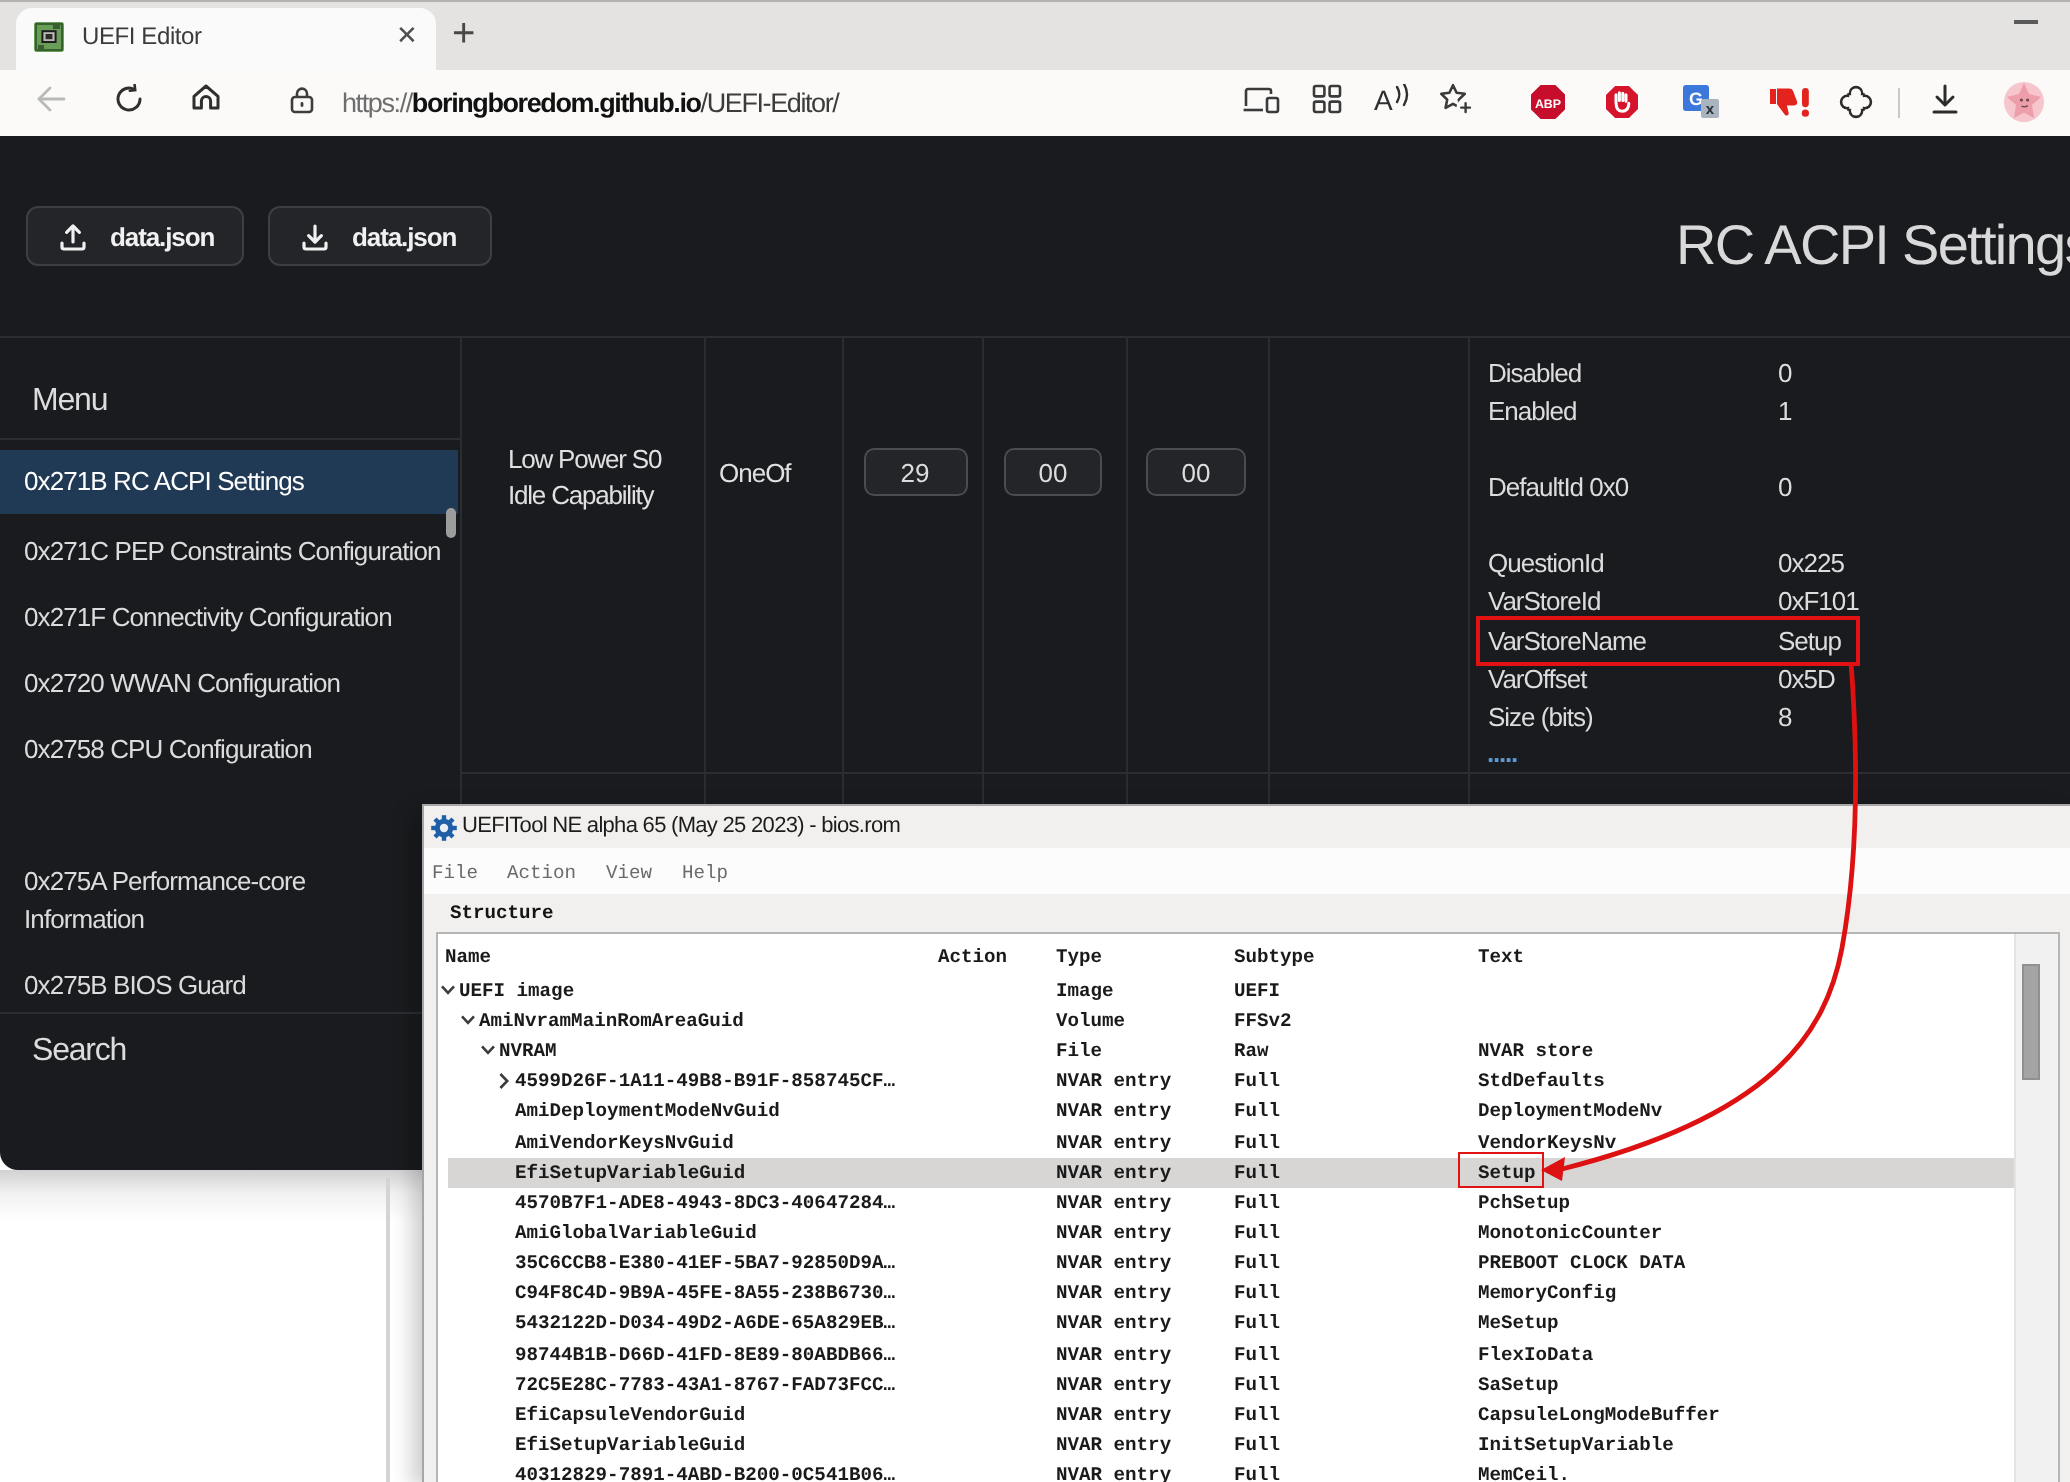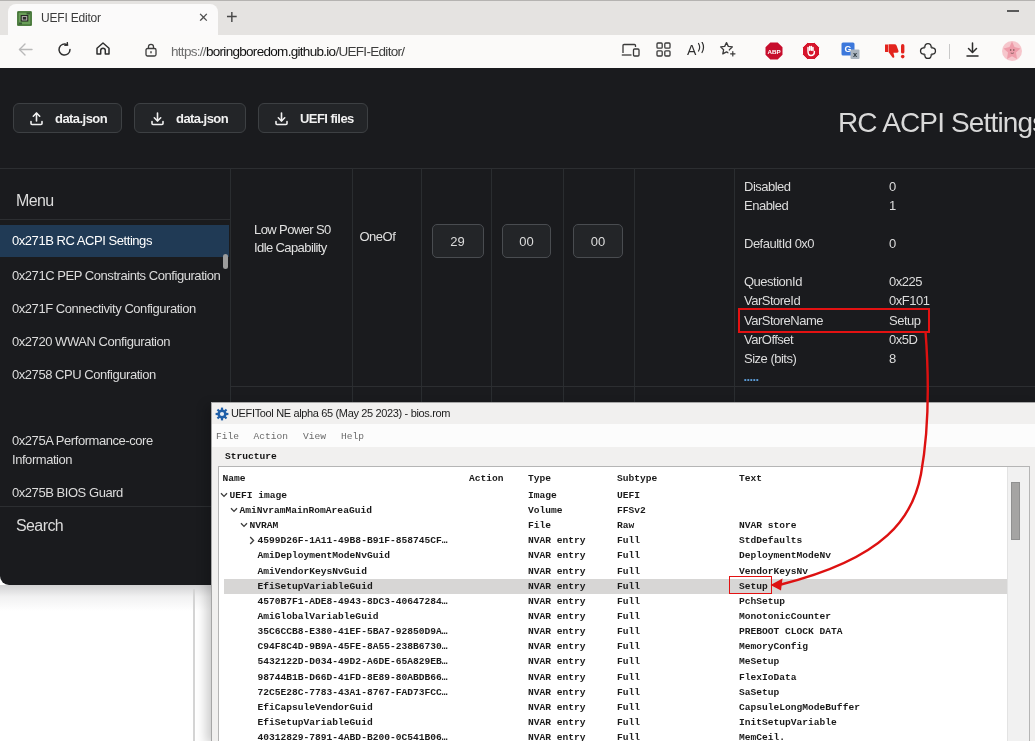--- a/index.html
+++ b/index.html
@@ -11,42 +11,42 @@
   
   #tabbar{left:0;top:0;width:1035px;height:35px;background:#e5e3e1;border-top:1px solid #b5b3b1;box-sizing:border-box;}
   #tab{left:8px;top:4px;width:210px;height:31px;background:#fbfafa;border-radius:8px 8px 0 0;}
   #tabtitle{left:41px;top:11px;font-size:12px;color:#3b3b3b;letter-spacing:-0.2px;}
   #tabx{left:198px;top:10px;font-size:13px;color:#4f4f4f;}
   #newtab{left:226px;top:6px;font-size:20px;font-weight:300;color:#484848;}
   #minidash{left:1007px;top:10px;width:12px;height:1.5px;background:#5a5a5a;}
   #addr{left:0;top:35px;width:1035px;height:33px;background:#fbfaf9;}
   #urltext{left:171px;top:44px;font-size:13.5px;letter-spacing:-0.7px;color:#1b1b1b;}
   #urltext .gr{color:#6d6d6d;}
-  #urltext .dom{font-weight:400;color:#111;}
+  #urltext .dom{font-weight:700;color:#111;}
   #urltext .path{color:#3c3c3c;}
   .sep{left:949px;top:44px;width:1px;height:15px;background:#c9c9c9;}
 
   
   #dark{left:0;top:68px;width:1035px;height:517px;background:#1a1b1e;border-radius:0 0 0 9px;}
   .btn{position:absolute;top:35px;height:30px;background:#232528;border:1px solid #3d4043;
        border-radius:6px;box-sizing:border-box;color:#f1f1f1;font-size:13px;font-weight:700;
        letter-spacing:-0.55px;display:flex;align-items:center;}
   .btn svg{margin-left:14px;margin-right:10px;}
   #heading{left:838px;top:38.5px;font-size:28px;color:#d9d9d9;letter-spacing:-0.85px;white-space:nowrap;}
   .hline{position:absolute;background:#2c2e31;}
   .vline{position:absolute;background:#2a2d30;width:1px;}
 
   
   .mitem{position:absolute;left:12px;font-size:13px;letter-spacing:-0.45px;color:#dcdcdc;height:18px;line-height:18px;white-space:nowrap;}
   #mhl{left:0;top:157px;width:228.5px;height:32px;background:#203a55;}
   #sthumb{left:222.5px;top:254px;width:5.5px;height:15px;background:#9c9c9c;border-radius:3px;}
 
   
   .cell{position:absolute;color:#e0e0e0;font-size:13px;letter-spacing:-0.6px;}
-  .inp{position:absolute;top:156px;height:34px;background:#232528;border:1px solid #494c50;
+  .inp{position:absolute;top:156px;height:24px;background:#232528;border:1px solid #494c50;
        border-radius:5px;box-sizing:border-box;color:#dcdcdc;font-size:13px;
        display:flex;align-items:center;justify-content:center;}
   .plabel{position:absolute;left:744px;font-size:13px;letter-spacing:-0.5px;color:#dcdcdc;height:18px;line-height:18px;white-space:nowrap;}
   .pval{position:absolute;left:889px;font-size:13px;letter-spacing:-0.5px;color:#dcdcdc;height:18px;line-height:18px;}
   #dots{left:743.5px;top:369px;color:#5b9bd5;font-size:13px;font-weight:700;letter-spacing:-0.6px;}
   #redbox1{left:738px;top:307.5px;width:188px;height:21px;border:2px solid #e31212;}
 
   
   #win{left:211px;top:402px;width:824px;height:339px;background:#f1f0ef;
        border-left:1px solid #a6a6a6;border-top:1px solid #a6a6a6;box-sizing:border-box;
@@ -199,25 +199,20 @@
     <div class="btn" style="left:13px;width:109px;"><svg width="17" height="17" viewBox="0 0 17 17" fill="none" stroke="#f1f1f1" stroke-width="1.6" stroke-linecap="round" stroke-linejoin="round">
           <path d="M3 11.5 V13.5 Q3 14.5 4 14.5 H13 Q14 14.5 14 13.5 V11.5"></path>
           <path d="M8.5 11 V3.2"></path>
           <path d="M5.3 6.2 L8.5 3 L11.7 6.2"></path>
         </svg>data.json</div>
     <div class="btn" style="left:134px;width:112px;"><svg width="17" height="17" viewBox="0 0 17 17" fill="none" stroke="#f1f1f1" stroke-width="1.6" stroke-linecap="round" stroke-linejoin="round">
           <path d="M3 11.5 V13.5 Q3 14.5 4 14.5 H13 Q14 14.5 14 13.5 V11.5"></path>
           <path d="M8.5 3 V10.8"></path>
           <path d="M5.3 7.8 L8.5 11 L11.7 7.8"></path>
         </svg>data.json</div>
-    <div class="btn" style="left:258px;width:110px;"><svg width="17" height="17" viewBox="0 0 17 17" fill="none" stroke="#f1f1f1" stroke-width="1.6" stroke-linecap="round" stroke-linejoin="round">
-          <path d="M3 11.5 V13.5 Q3 14.5 4 14.5 H13 Q14 14.5 14 13.5 V11.5"></path>
-          <path d="M8.5 3 V10.8"></path>
-          <path d="M5.3 7.8 L8.5 11 L11.7 7.8"></path>
-        </svg>UEFI files</div>
     <div class="abs" id="heading">RC ACPI Settings</div>
     <div class="hline" style="left:0;top:99.5px;width:1035px;height:1px;"></div>
     <div class="vline" style="left:230px;top:100px;height:417px;"></div>
 
     <div class="mitem" style="left:16px;top:122.5px;font-size:16px;letter-spacing:-0.6px;height:19px;line-height:19px;">Menu</div>
     <div class="hline" style="left:0;top:150.5px;width:230px;height:1px;"></div>
     <div class="abs" id="mhl" style="top:157px;"></div>
     <div class="mitem" style="top:164px;color:#fff;">0x271B RC ACPI Settings</div>
     <div class="mitem" style="top:199px;">0x271C PEP Constraints Configuration</div>
     <div class="mitem" style="top:232px;">0x271F Connectivity Configuration</div>

